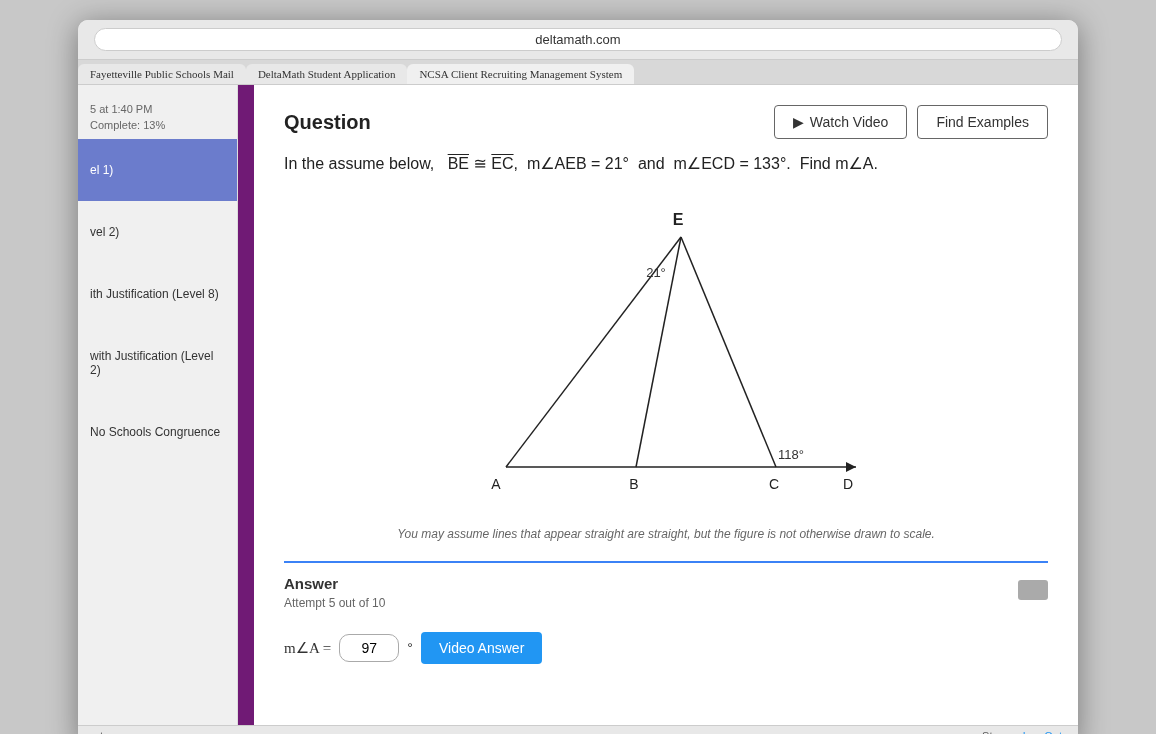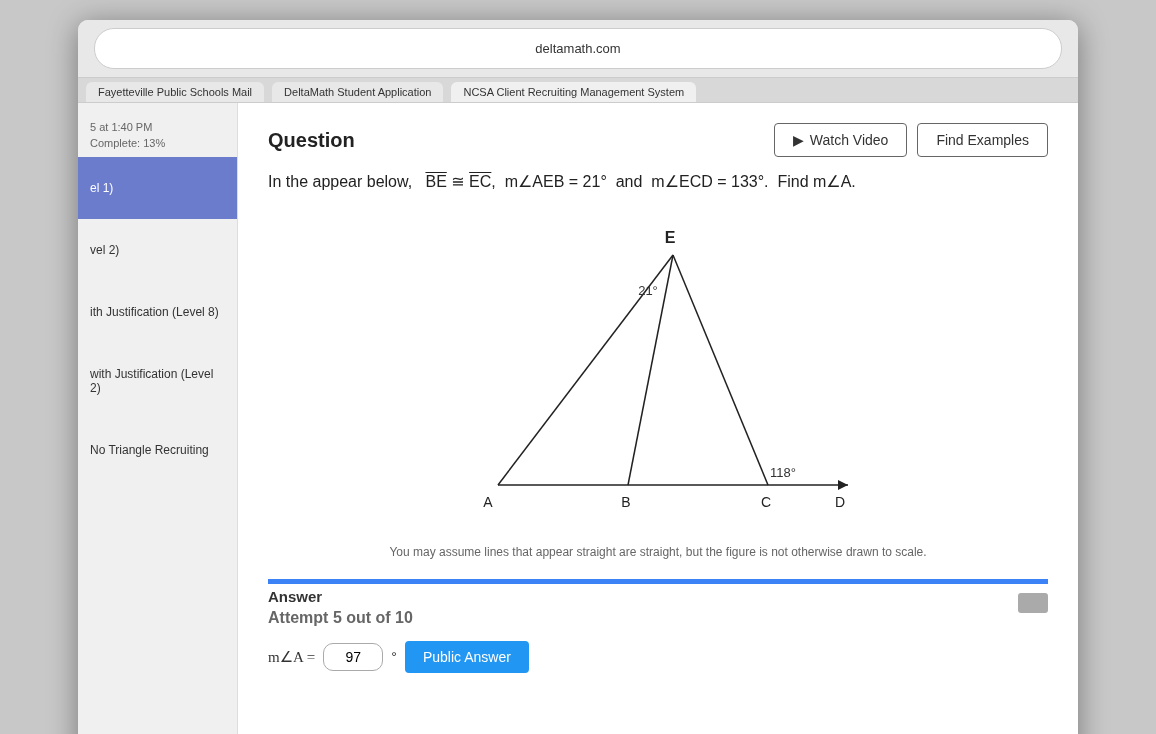--- a/index.html
+++ b/index.html
@@ -24,49 +24,51 @@
       padding: 8px 16px;
       display: flex;
       align-items: center;
       gap: 12px;
       border-bottom: 1px solid #ccc;
     }
     .browser-tabs {
       background: #d8d8d8;
       display: flex;
       align-items: center;
-      padding: 4px 8px 0;
-      gap: 8px;
+      padding: 4px 0 0;
+      gap: 0;
       font-size: 11px;
       border-bottom: 1px solid #ccc;
+      font-family: Liberation Serif, serif;
     }
     .browser-tab {
       padding: 4px 12px;
       background: #e8e8e8;
       border-radius: 6px 6px 0 0;
       font-size: 11px;
       color: #333;
     }
     .browser-tab.active {
       background: #f0f0f0;
     }
     .url-bar {
       flex: 1;
       text-align: center;
       font-size: 13px;
       color: #333;
       background: white;
       border: 1px solid #ccc;
       border-radius: 20px;
-      padding: 12px 12px;
+      padding: 3px 12px;
     }
     .main-content {
       display: flex;
-      background: #3b82f6;
+      background: #701a75;
       min-height: 640px;
+      gap: 16px;
     }
     .sidebar {
       width: 160px;
       background: #f0f0f0;
       border-right: 1px solid #ddd;
       padding: 10px 0;
       font-size: 12px;
     }
     .sidebar-info {
       padding: 8px 12px;
@@ -133,37 +135,37 @@
     .math-diagram {
       display: flex;
       justify-content: center;
       margin: 20px 0 10px;
     }
     .diagram-note {
       text-align: center;
       font-size: 12px;
       color: #666;
       margin-bottom: 20px;
+      font-style: italic;
     }
     .answer-section {
       margin-top: 20px;
-      border-top: 5px solid #3b82f6;
-      padding-top: 4px;
+      border-top: 2px solid #3b82f6;
+      padding-top: 12px;
     }
     .answer-label {
       font-size: 15px;
       font-weight: 600;
       color: #333;
       margin-bottom: 4px;
     }
     .attempt-info {
-      font-size: 16px;
+      font-size: 12px;
       color: #666;
-      margin-bottom: 6px;
-      font-weight: bold;
+      margin-bottom: 14px;
     }
     .answer-row {
       display: flex;
       align-items: center;
       gap: 8px;
       margin-top: 8px;
     }
     .math-label {
       font-size: 15px;
       color: #333;
@@ -231,41 +233,41 @@
       <div class="sidebar-item">
         <span>vel 2)</span>
       </div>
       <div class="sidebar-item">
         <span>ith Justification (Level 8)</span>
       </div>
       <div class="sidebar-item">
         <span>with Justification (Level 2)</span>
       </div>
       <div class="sidebar-item">
-        <span>No Triangle Recruiting</span>
+        <span>No Schools Congruence</span>
       </div>
     </div>
 
     <div class="content-area">
 
       <div class="question-header">
         <div class="question-title">Question</div>
         <div class="header-buttons">
           <button class="btn-outline">
             <span>▶</span>
             <span>Watch Video</span>
           </button>
           <button class="btn-outline">
             <span>Find Examples</span>
           </button>
         </div>
       </div>
 
       <div class="problem-statement">
-        <span>In the appear below,</span>
+        <span>In the assume below,</span>
         &nbsp;
         <span style="text-decoration: overline;">BE</span>
         <span>≅</span>
         <span style="text-decoration: overline;">EC</span>,&nbsp;
         <span>m∠AEB = 21°</span>
         &nbsp;<span>and</span>&nbsp;
         <span>m∠ECD = 133°</span>.
         &nbsp;<span>Find m∠A.</span>
       </div>
 
@@ -302,21 +304,21 @@
             <div class="attempt-info">Attempt 5 out of 10</div>
           </div>
           <div style="width:30px; height:20px; background:#aaa; border-radius:3px; margin-top:5px;"></div>
         </div>
 
         <div class="answer-row">
           <span class="math-label">m∠A =</span>
           <input type="text" class="answer-input" value="97" style="">
           <span class="degree-symbol">°</span>
           <button class="btn-primary">
-            <span>Public Answer</span>
+            <span>Video Answer</span>
           </button>
         </div>
       </div>
 
     </div>
   </div>
 
   <div class="footer-bar">
     <span>ator</span>
     <div style="display:flex; gap:12px;">

